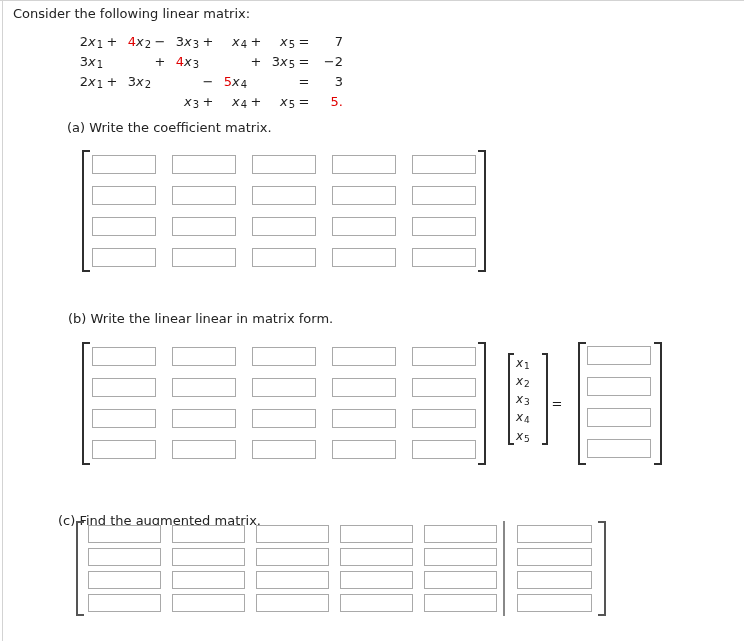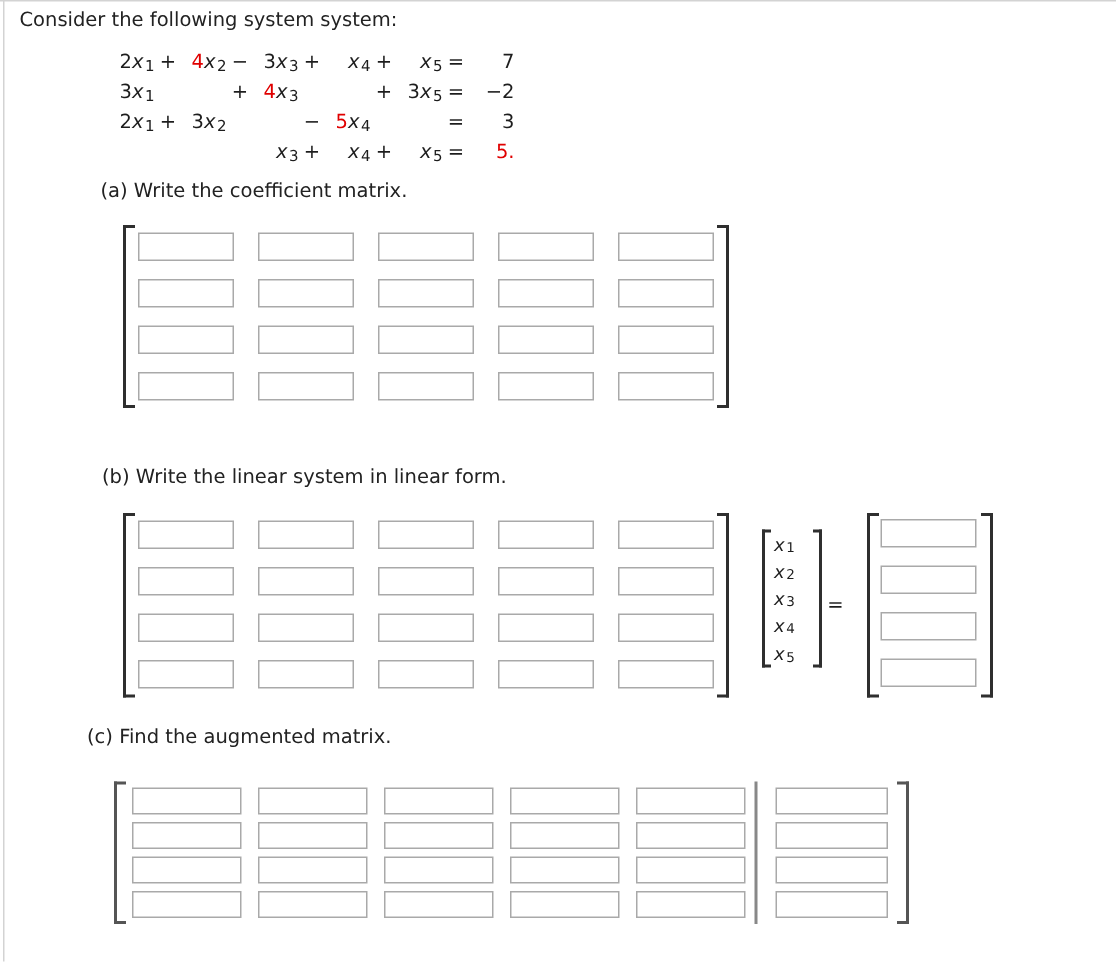--- a/index.html
+++ b/index.html
@@ -29,21 +29,21 @@
   .eq-term{justify-content:flex-end;}
   .eq-op{justify-content:center;}
   .eq-rhs{justify-content:flex-end;}
   .var{font-style:italic;}
   .sub{font-size:10px;position:relative;top:3px;margin-left:1px;}
   .red{color:var(--red);}
 
   .part-label{position:absolute;font-size:13px;color:#222;}
   #label-a{left:67px;top:120px;}
   #label-b{left:68px;top:311px;}
-  #label-c{left:58px;top:484px;}
+  #label-c{left:58px;top:513px;}
 
   
   .brk{position:absolute;top:0;bottom:0;width:8px;}
   .brk-l{border-left:2px solid var(--bracket);border-top:2px solid var(--bracket);border-bottom:2px solid var(--bracket);}
   .brk-r{border-right:2px solid var(--bracket);border-top:2px solid var(--bracket);border-bottom:2px solid var(--bracket);}
   .brk-c{border-color:var(--bracket-c);}
   .brk-thin{width:6px;}
 
   .matrix-wrap{position:absolute;}
   .cells{display:grid;position:absolute;}
@@ -86,21 +86,21 @@
   #matrix-c input.cell{width:73px;height:18px;}
   #matrix-c .cells-aug input.cell{width:75px;}
   #matrix-c .brk-r{left:522px;}
 </style>
 </head>
 <body>
 
 <div class="page-line-top"></div>
 <div class="page-line-left"></div>
 
-<div class="title">Consider the following system system:</div>
+<div class="title">Consider the following linear matrix:</div>
 
 <div class="equations" id="equations">
     <span class="eq-cell eq-term">
       <span class="">2</span>
       <span class="var">x</span>
       <span class="sub">1</span>
     </span>
     <span class="eq-cell eq-op">+</span>
     <span class="eq-cell eq-term">
       <span class="red">4</span>
@@ -214,21 +214,21 @@
       <input type="text" class="cell" style="">
       <input type="text" class="cell" style="">
       <input type="text" class="cell" style="">
       <input type="text" class="cell" style="">
       <input type="text" class="cell" style="">
       <input type="text" class="cell" style="">
     </div>
   <div class="brk brk-r"></div>
 </div>
 
-<div class="part-label" id="label-b">(b) Write the linear system in linear form.</div>
+<div class="part-label" id="label-b">(b) Write the linear linear in matrix form.</div>
 <div class="matrix-wrap" id="matrix-b">
   <div class="brk brk-l"></div>
   <div class="cells">
       <input type="text" class="cell" style="">
       <input type="text" class="cell" style="">
       <input type="text" class="cell" style="">
       <input type="text" class="cell" style="">
       <input type="text" class="cell" style="">
       <input type="text" class="cell" style="">
       <input type="text" class="cell" style="">

